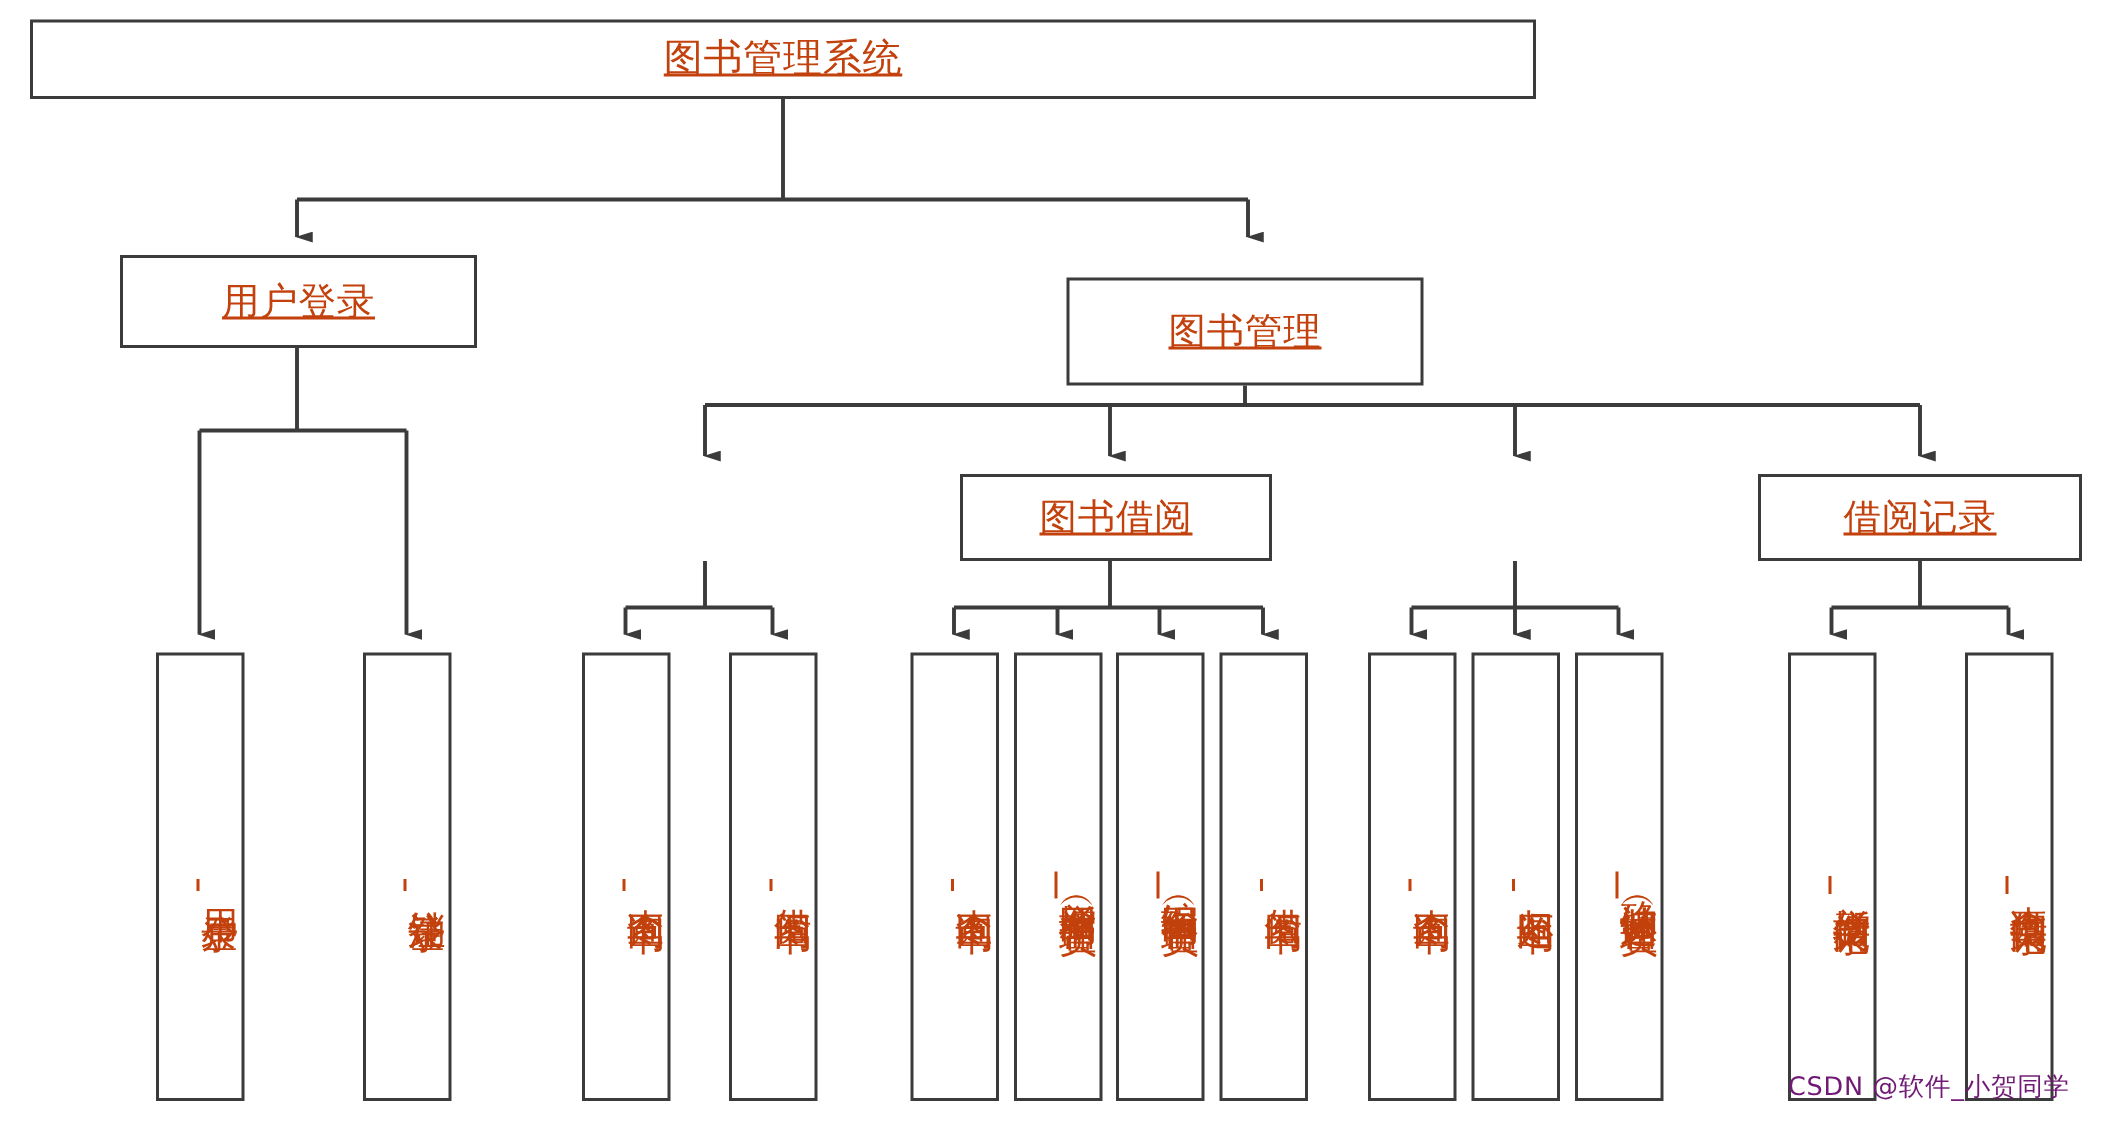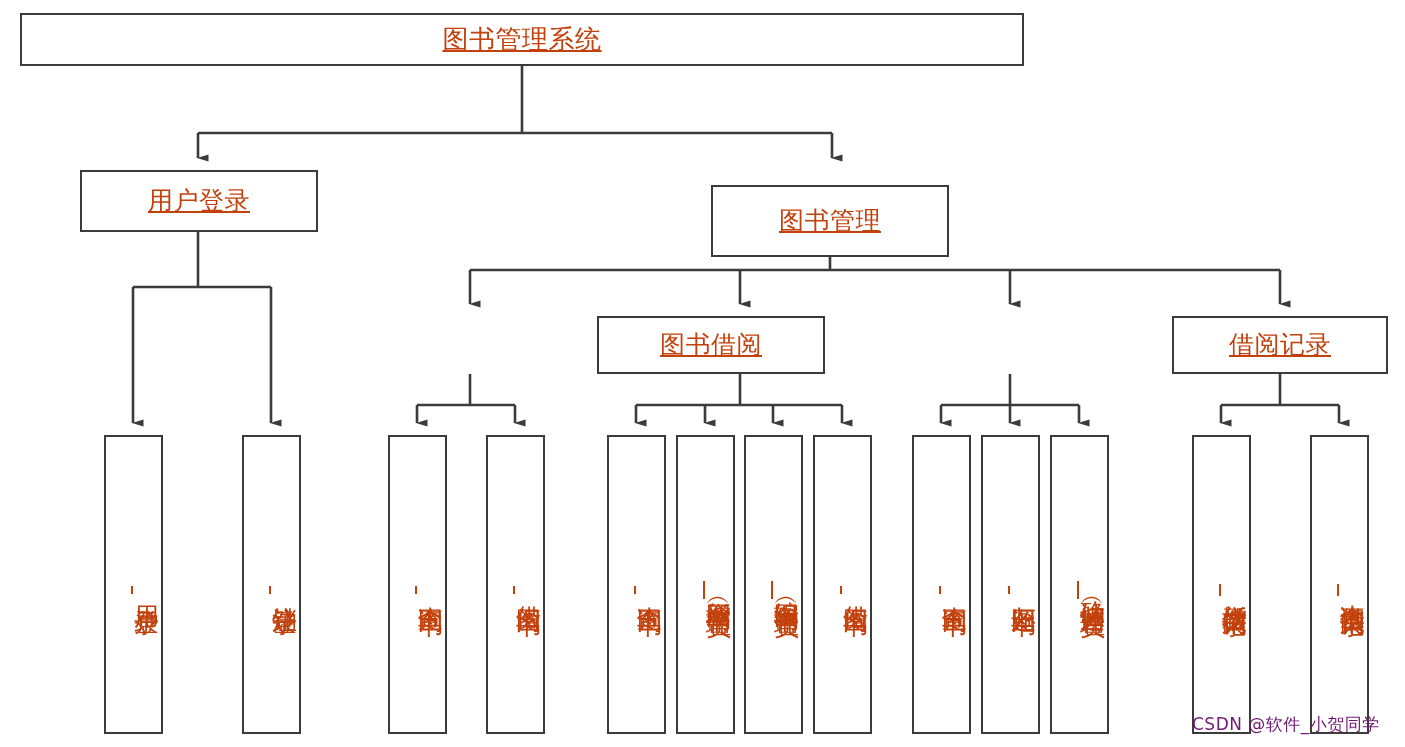--- a/index.html
+++ b/index.html
@@ -126,21 +126,21 @@
     <span>图书管理系统</span>
   </div>
 
   <div class="node node-h" style="left:80px; top:170px; width:238px; height:62px;">
     <span>用户登录</span>
   </div>
   <div class="node node-h" style="left:711px; top:170px; width:238px; height:72px;margin-top:15px;">
     <span>图书管理</span>
   </div>
 
-  <div class="node node-h" style="left:597px; top:316px; width:228px; height:58px;">
+  <div class="node node-h" style="left:640px; top:316px; width:208px; height:58px;">
     <span>图书借阅</span>
   </div>
   <div class="node node-h" style="left:1172px; top:316px; width:216px; height:58px;">
     <span>借阅记录</span>
   </div>
 
   <div class="node node-v" style="left:104px; top:435px; width:59px; height:299px;">
     <span>用户登录</span>
   </div>
   <div class="node node-v" style="left:242px; top:435px; width:59px; height:299px;">

